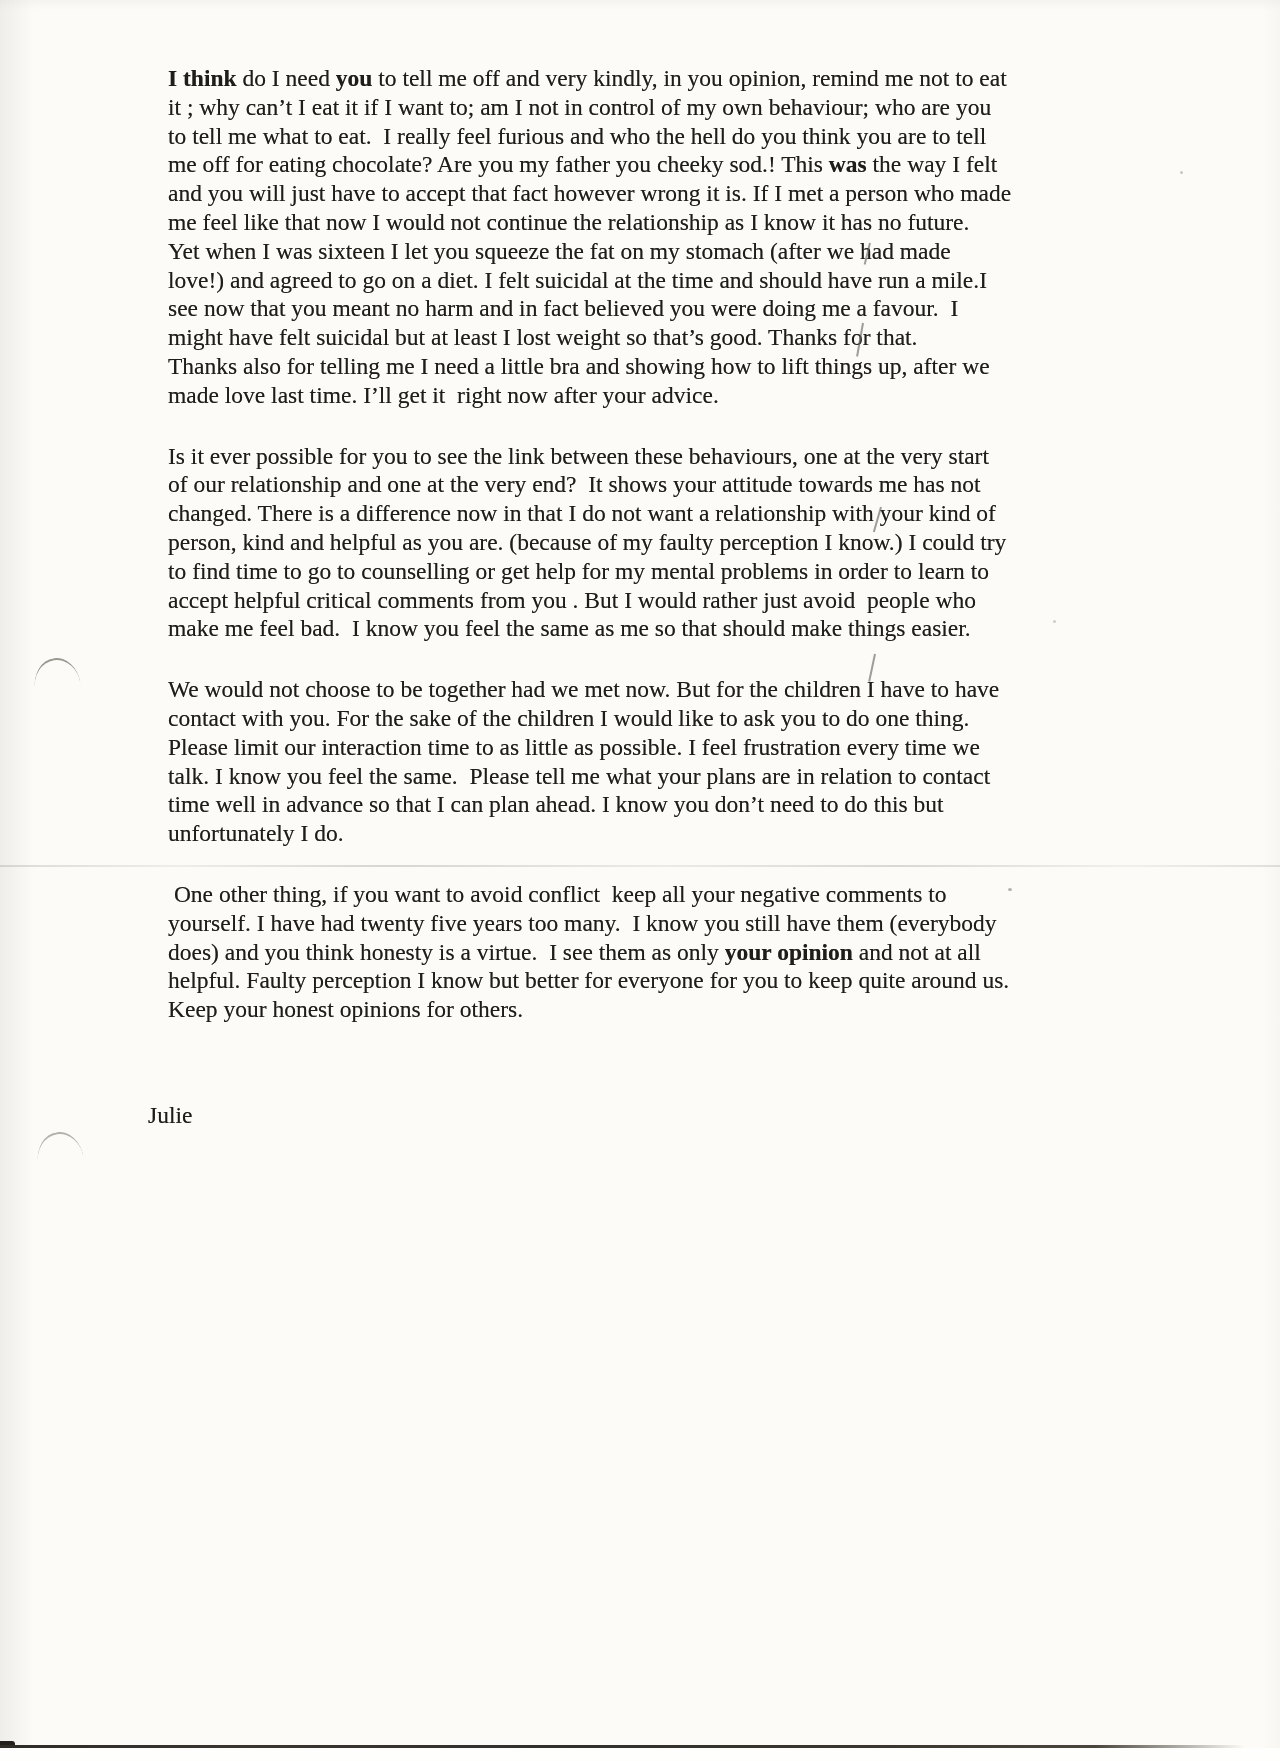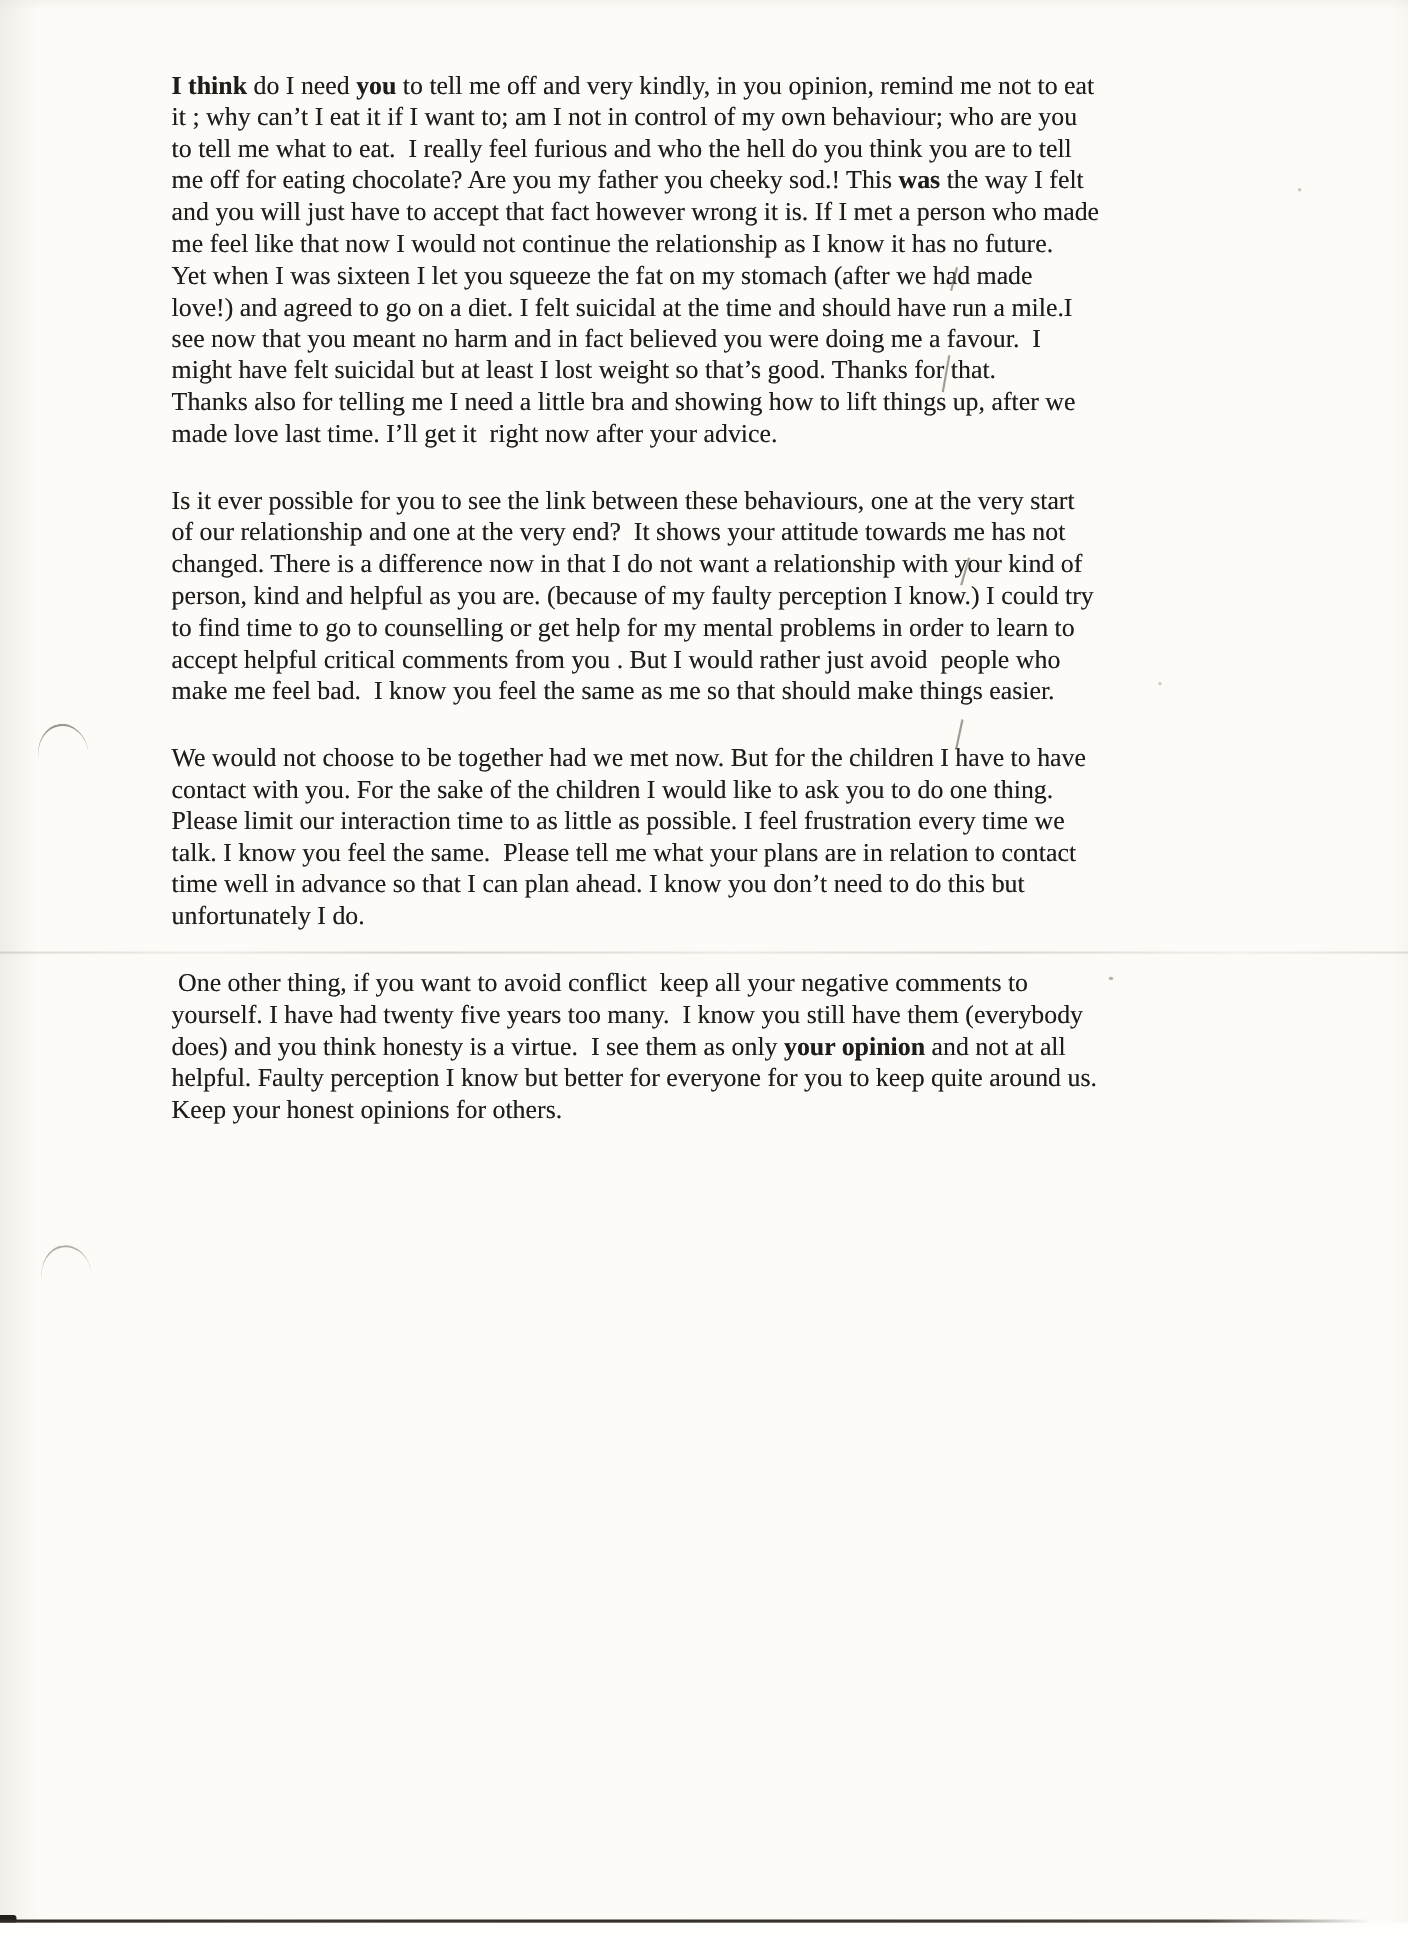--- a/index.html
+++ b/index.html
@@ -19,21 +19,21 @@
       linear-gradient(to bottom, rgba(200,198,192,0.14) 0px, rgba(200,198,192,0.0) 10px),
       linear-gradient(to left, rgba(205,203,197,0.10) 0px, rgba(205,203,197,0.0) 18px);
   }
   .letter{
     position:absolute;left:152px;top:64px;width:900px;
     font-size:23.5px;line-height:28.8px;
     color:#1f1d1a;
     text-shadow:0 0 0.5px rgba(30,28,25,0.55);
   }
   .para{
-    margin:0 0 32px 4px;
+    margin:0 0 32px 16px;
     white-space:pre-wrap;
   }
   .bold{font-weight:bold;}
   .signature{
     margin:77px 0 0 -4px;
     white-space:pre-wrap;
   }
   
   .crease{
     position:absolute;left:0;top:865px;width:1280px;height:2px;
@@ -85,20 +85,21 @@
 </head>
 <body>
 
 <div class="page">
   <div class="letter">
 
     <p class="para"><span class="bold">I think</span><span> do I need </span><span class="bold">you</span><span> to tell me off and very kindly, in you opinion, remind me not to eat</span><br><span>it ; why can’t I eat it if I want to; am I not in control of my own behaviour; who are you</span><br><span>to tell me what to eat.  I really feel furious and who the hell do you think you are to tell</span><br><span>me off for eating chocolate? Are you my father you cheeky sod.! This </span><span class="bold">was</span><span> the way I felt</span><br><span>and you will just have to accept that fact however wrong it is. If I met a person who made</span><br><span>me feel like that now I would not continue the relationship as I know it has no future.</span><br><span>Yet when I was sixteen I let you squeeze the fat on my stomach (after we had made</span><br><span>love!) and agreed to go on a diet. I felt suicidal at the time and should have run a mile.I</span><br><span>see now that you meant no harm and in fact believed you were doing me a favour.  I</span><br><span>might have felt suicidal but at least I lost weight so that’s good. Thanks for that.</span><br><span>Thanks also for telling me I need a little bra and showing how to lift things up, after we</span><br><span>made love last time. I’ll get it  right now after your advice.</span></p>
       <p class="para"><span>Is it ever possible for you to see the link between these behaviours, one at the very start</span><br><span>of our relationship and one at the very end?  It shows your attitude towards me has not</span><br><span>changed. There is a difference now in that I do not want a relationship with your kind of</span><br><span>person, kind and helpful as you are. (because of my faulty perception I know.) I could try</span><br><span>to find time to go to counselling or get help for my mental problems in order to learn to</span><br><span>accept helpful critical comments from you . But I would rather just avoid  people who</span><br><span>make me feel bad.  I know you feel the same as me so that should make things easier.</span></p>
       <p class="para"><span>We would not choose to be together had we met now. But for the children I have to have</span><br><span>contact with you. For the sake of the children I would like to ask you to do one thing.</span><br><span>Please limit our interaction time to as little as possible. I feel frustration every time we</span><br><span>talk. I know you feel the same.  Please tell me what your plans are in relation to contact</span><br><span>time well in advance so that I can plan ahead. I know you don’t need to do this but</span><br><span>unfortunately I do.</span></p>
       <p class="para"><span> One other thing, if you want to avoid conflict  keep all your negative comments to</span><br><span>yourself. I have had twenty five years too many.  I know you still have them (everybody</span><br><span>does) and you think honesty is a virtue.  I see them as only </span><span class="bold">your opinion</span><span> and not at all</span><br><span>helpful. Faulty perception I know but better for everyone for you to keep quite around us.</span><br><span>Keep your honest opinions for others.</span></p>
+      <p class="signature">Julie</p>
   </div>
 
   <div class="crease"></div>
   <div class="arc a1"></div>
   <div class="arc a2"></div>
   <div class="hair h1"></div>
   <div class="hair h2"></div>
   <div class="hair h3"></div>
   <div class="hair h4"></div>
   <div class="speck s1"></div>

